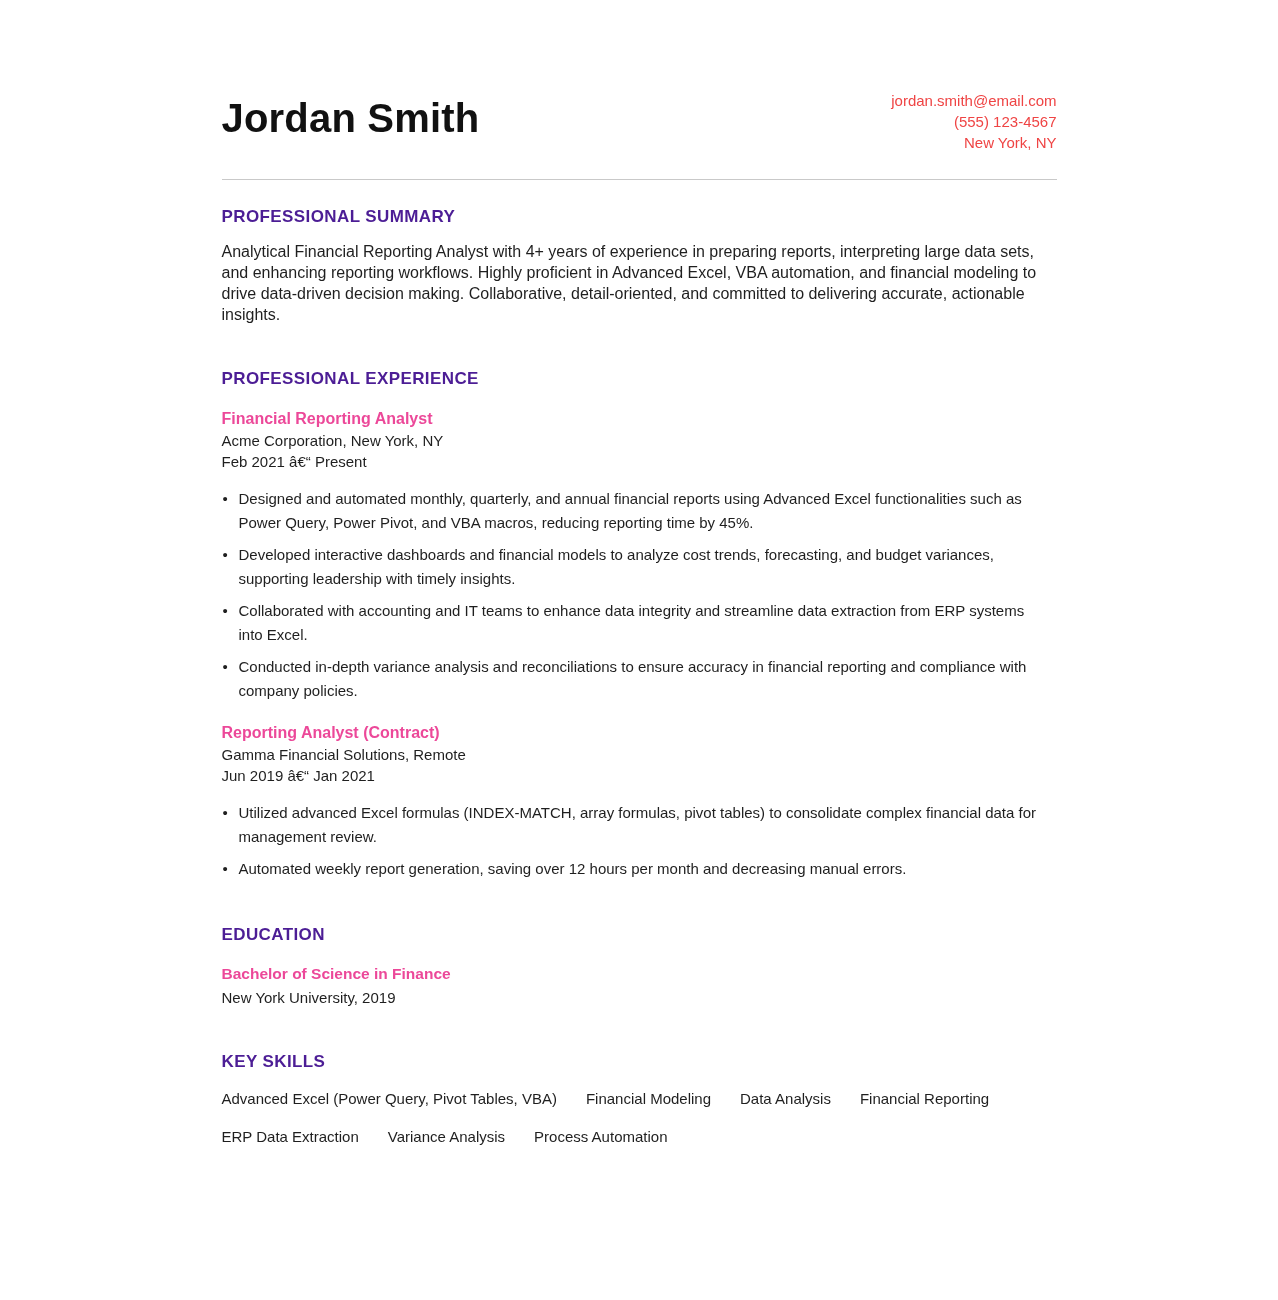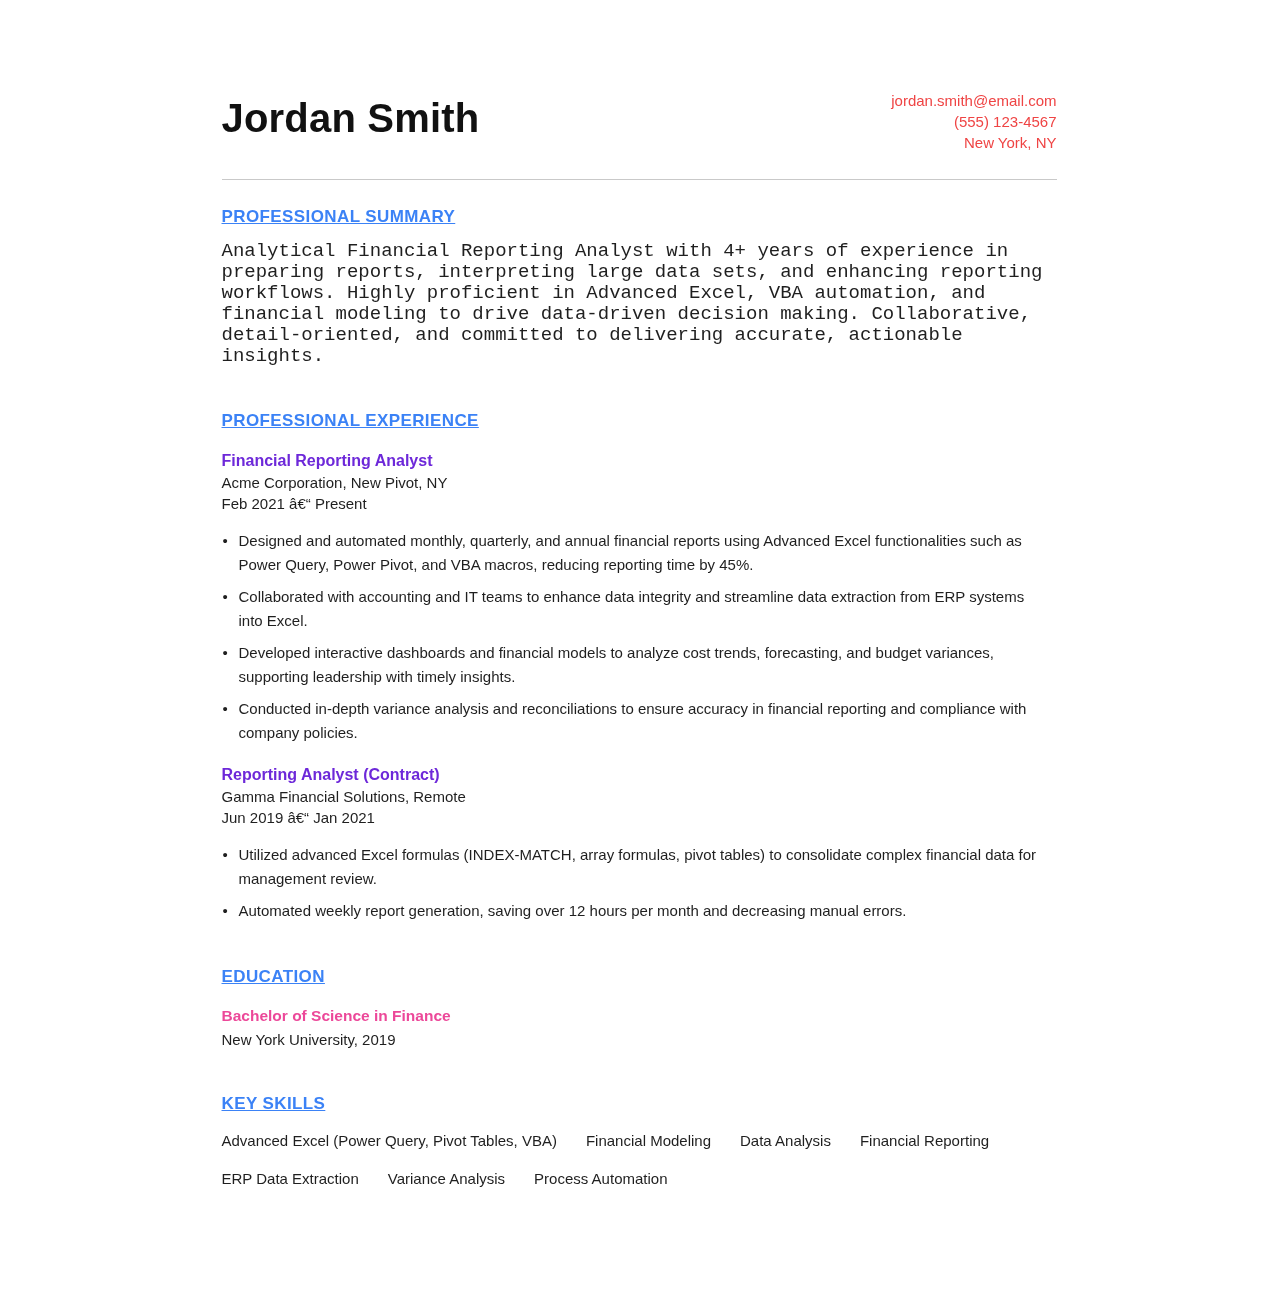--- a/index.html
+++ b/index.html
@@ -45,40 +45,38 @@
   .rule {
     border: 0;
     border-top: 1px solid #c9c9c9;
     margin: 26px 0 0 0;
   }
   
   h2.section-heading {
     font-size: 17px;
     line-height: 24px;
     font-weight: 700;
-    color: #3b82f6;
+    color: #4c1d95;
     letter-spacing: 0.4px;
     margin: 42px 0 0 0;
-    text-decoration: underline;
   }
   .section-summary h2.section-heading {
     margin-top: 25px;
   }
   .summary-text {
     margin: 12px 0 0 0;
-    font-size: 19px;
+    font-size: 16px;
     line-height: 21px;
-    font-family: Liberation Mono, monospace;
   }
   
   .job-title {
     font-size: 16px;
     line-height: 22px;
     font-weight: 700;
-    color: #6d28d9;
+    color: #ec4899;
     margin: 17px 0 0 0;
   }
   .job-meta {
     font-size: 15px;
     line-height: 21px;
   }
   ul.bullets {
     list-style: none;
     margin: 15px 0 0 0;
     padding: 0;
@@ -141,26 +139,26 @@
   <section class="section-summary">
     <h2 class="section-heading">PROFESSIONAL SUMMARY</h2>
     <p class="summary-text">Analytical Financial Reporting Analyst with 4+ years of experience in preparing reports, interpreting large data sets, and enhancing reporting workflows. Highly proficient in Advanced Excel, VBA automation, and financial modeling to drive data-driven decision making. Collaborative, detail-oriented, and committed to delivering accurate, actionable insights.</p>
   </section>
 
   <section class="section-experience">
     <h2 class="section-heading">PROFESSIONAL EXPERIENCE</h2>
 
     <div class="job">
       <h3 class="job-title">Financial Reporting Analyst</h3>
-      <div class="job-meta">Acme Corporation, New Pivot, NY</div>
+      <div class="job-meta">Acme Corporation, New York, NY</div>
       <div class="job-meta">Feb 2021 â€“ Present</div>
       <ul class="bullets">
         <li>Designed and automated monthly, quarterly, and annual financial reports using Advanced Excel functionalities such as Power Query, Power Pivot, and VBA macros, reducing reporting time by 45%.</li>
+        <li>Developed interactive dashboards and financial models to analyze cost trends, forecasting, and budget variances, supporting leadership with timely insights.</li>
         <li>Collaborated with accounting and IT teams to enhance data integrity and streamline data extraction from ERP systems into Excel.</li>
-        <li>Developed interactive dashboards and financial models to analyze cost trends, forecasting, and budget variances, supporting leadership with timely insights.</li>
         <li>Conducted in-depth variance analysis and reconciliations to ensure accuracy in financial reporting and compliance with company policies.</li>
       </ul>
     </div>
 
     <div class="job">
       <h3 class="job-title">Reporting Analyst (Contract)</h3>
       <div class="job-meta">Gamma Financial Solutions, Remote</div>
       <div class="job-meta">Jun 2019 â€“ Jan 2021</div>
       <ul class="bullets">
         <li>Utilized advanced Excel formulas (INDEX-MATCH, array formulas, pivot tables) to consolidate complex financial data for management review.</li>

